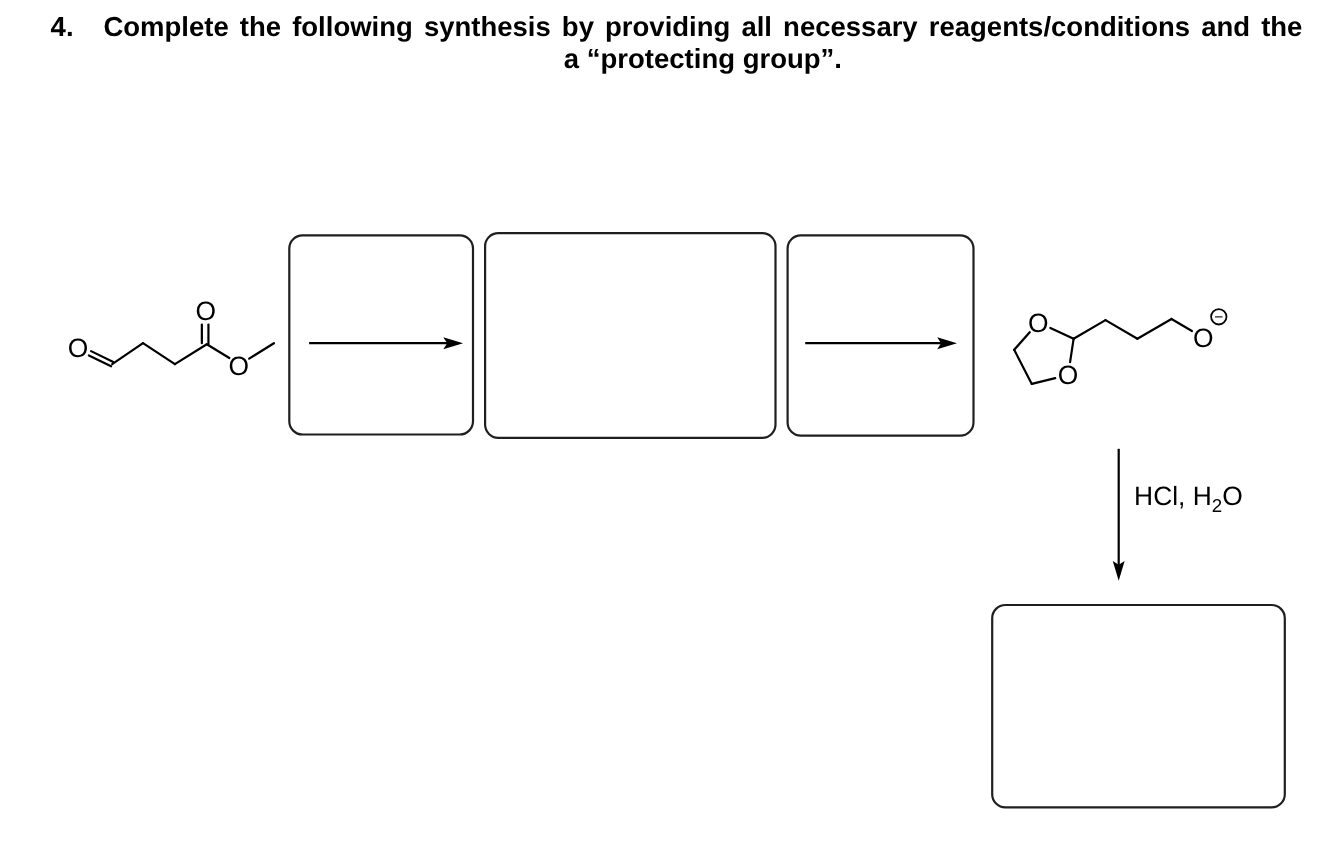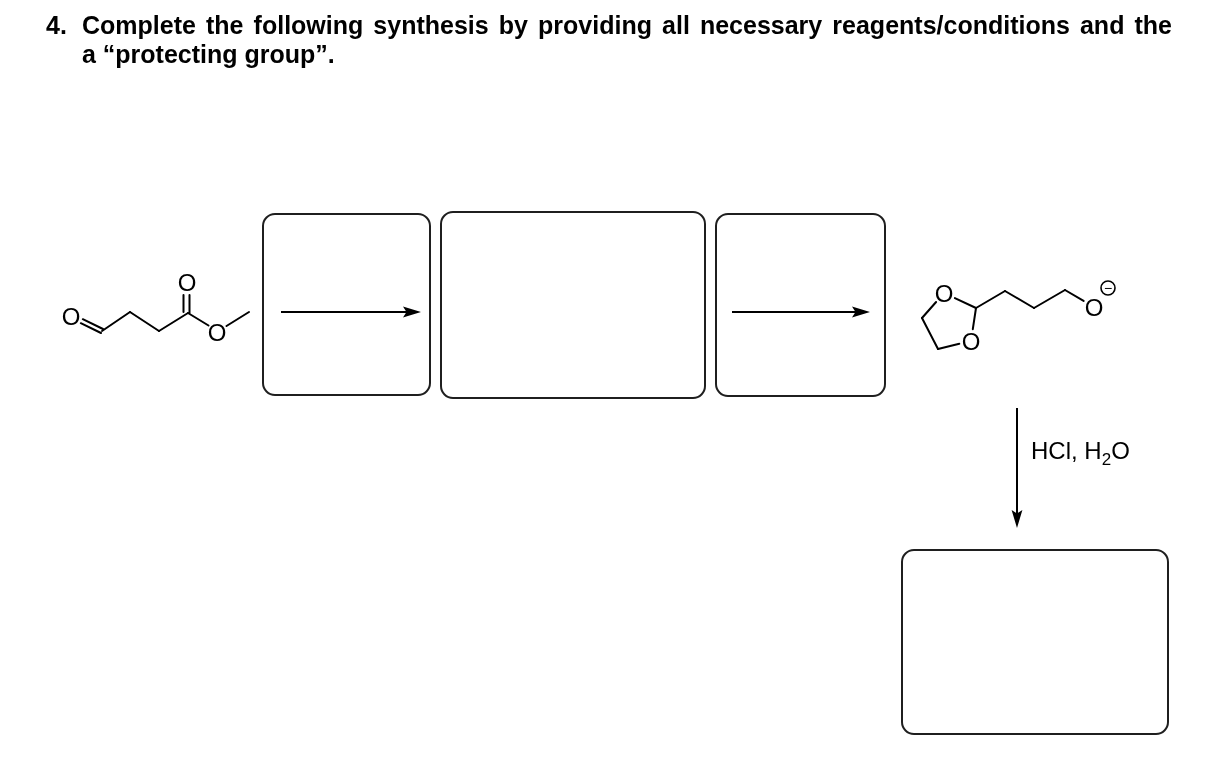--- a/index.html
+++ b/index.html
@@ -9,24 +9,24 @@
     background:#ffffff;
     color:#000000;
     font-family:"Liberation Sans","DejaVu Sans",sans-serif;
     overflow:hidden;
   }
   .q-num{
     position:absolute;left:46px;top:11px;
     font-weight:bold;font-size:25px;line-height:29px;
   }
   .q-body{
-    position:absolute;left:82px;top:11px;width:1090px;
+    position:absolute;left:94px;top:11px;width:1090px;
     font-weight:bold;font-size:25px;
   }
-  .q-line{line-height:29px;white-space:nowrap;}
+  .q-line{line-height:29px;white-space:nowrap;text-align:center;}
   .q-line.just{text-align:justify;text-align-last:justify;white-space:normal;}
   .answer-box{
     position:absolute;
     box-sizing:border-box;
     border:2px solid #1f1f1f;
     border-radius:13px;
     background:#ffffff;
   }
   #box1{left:262px;top:213px;width:169px;height:183px;}
   #box2{left:440px;top:211px;width:266px;height:188px;}

